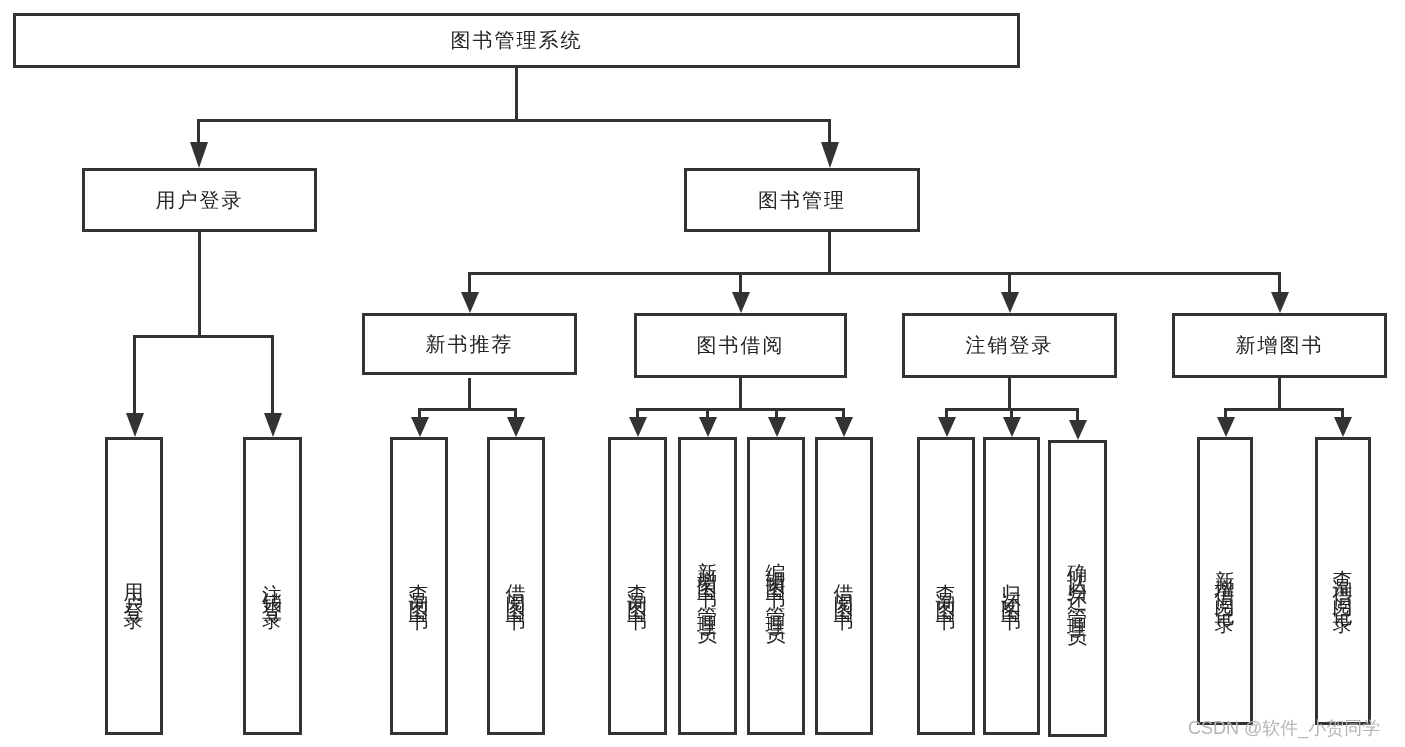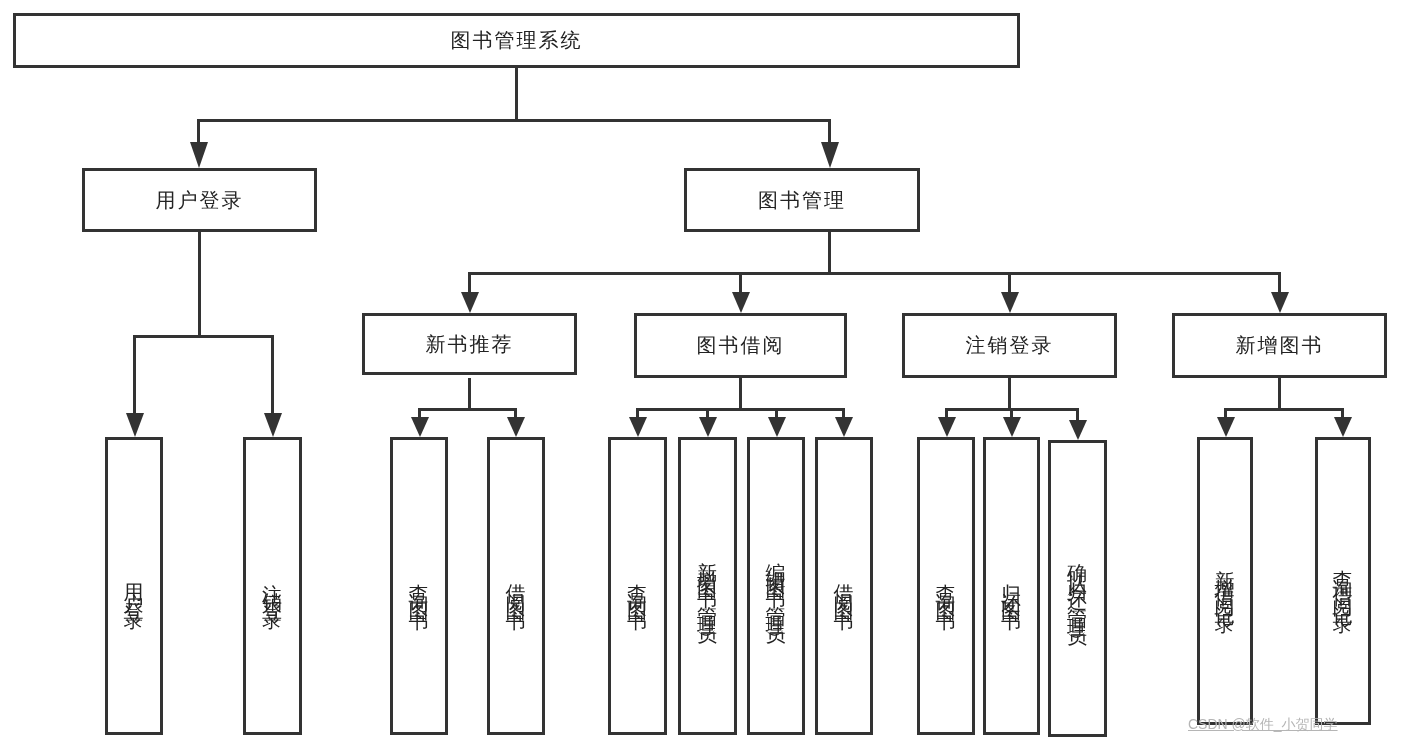--- a/index.html
+++ b/index.html
@@ -9,21 +9,21 @@
        display:flex;align-items:center;justify-content:center;color:#232323;}
   .h-label{font-size:20px;letter-spacing:2px;white-space:nowrap;}
   .v-label{writing-mode:vertical-rl;text-orientation:mixed;font-size:20px;letter-spacing:9px;line-height:1;}
   .vline{position:absolute;width:3px;background:#333333;}
   .hline{position:absolute;height:3px;background:#333333;}
   .arrow{position:absolute;width:0;height:0;border-left:9px solid transparent;border-right:9px solid transparent;}
   .a26{border-top:26px solid #333333;}
   .a24{border-top:24px solid #333333;}
   .a21{border-top:21px solid #333333;}
   .a20{border-top:20px solid #333333;}
-  .watermark{position:absolute;font-size:14px;white-space:nowrap;text-decoration:underline;}
+  .watermark{position:absolute;font-size:18px;white-space:nowrap;}
 </style>
 </head>
 <body>
 
 <div class="stage">
 
   <div class="box h-label" style="left:13px;top:13px;width:1007px;height:55px;">图书管理系统</div>
 
   <div class="vline" style="left:515px;top:68px;height:51px;"></div>
   <div class="hline" style="left:197px;top:119px;width:634px;"></div>

